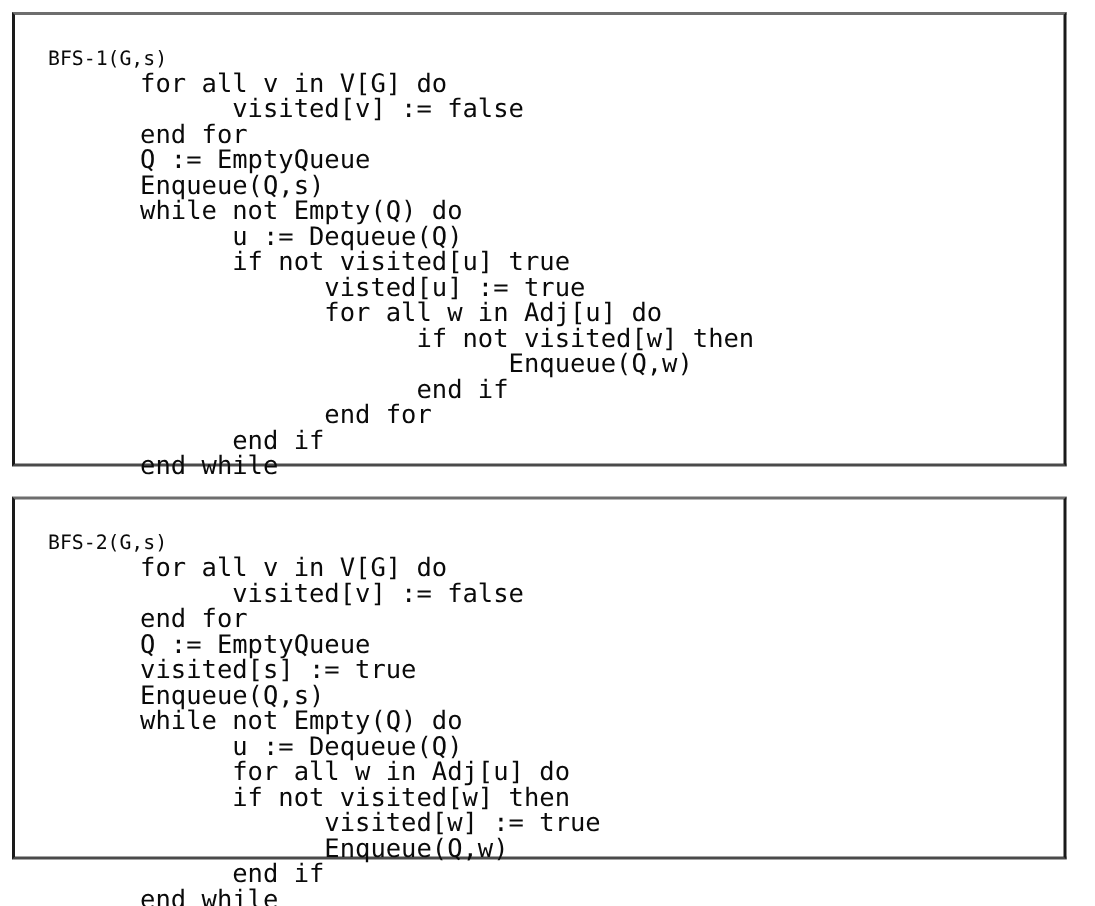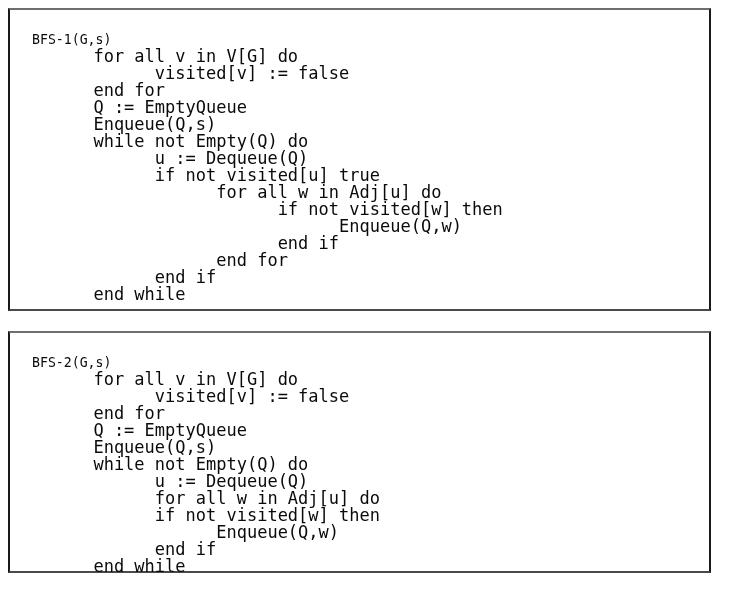--- a/index.html
+++ b/index.html
@@ -65,41 +65,44 @@
     <div class="code-listing">
         <span class="code-line title-line">BFS-1(G,s)</span>
         <span class="code-line">      for all v in V[G] do</span>
         <span class="code-line">            visited[v] := false</span>
         <span class="code-line">      end for</span>
         <span class="code-line">      Q := EmptyQueue</span>
         <span class="code-line">      Enqueue(Q,s)</span>
         <span class="code-line">      while not Empty(Q) do</span>
         <span class="code-line">            u := Dequeue(Q)</span>
         <span class="code-line">            if not visited[u] true</span>
+        <span class="code-line">                  visted[u] := true</span>
         <span class="code-line">                  for all w in Adj[u] do</span>
         <span class="code-line">                        if not visited[w] then</span>
         <span class="code-line">                              Enqueue(Q,w)</span>
         <span class="code-line">                        end if</span>
         <span class="code-line">                  end for</span>
         <span class="code-line">            end if</span>
         <span class="code-line">      end while</span>
       </div>
   </div>
 
   <div class="code-box" id="box-2">
     <div class="code-listing">
         <span class="code-line title-line">BFS-2(G,s)</span>
         <span class="code-line">      for all v in V[G] do</span>
         <span class="code-line">            visited[v] := false</span>
         <span class="code-line">      end for</span>
         <span class="code-line">      Q := EmptyQueue</span>
+        <span class="code-line">      visited[s] := true</span>
         <span class="code-line">      Enqueue(Q,s)</span>
         <span class="code-line">      while not Empty(Q) do</span>
         <span class="code-line">            u := Dequeue(Q)</span>
         <span class="code-line">            for all w in Adj[u] do</span>
         <span class="code-line">            if not visited[w] then</span>
+        <span class="code-line">                  visited[w] := true</span>
         <span class="code-line">                  Enqueue(Q,w)</span>
         <span class="code-line">            end if</span>
         <span class="code-line">      end while</span>
       </div>
   </div>
 
 </div>
 
 </body></html>

